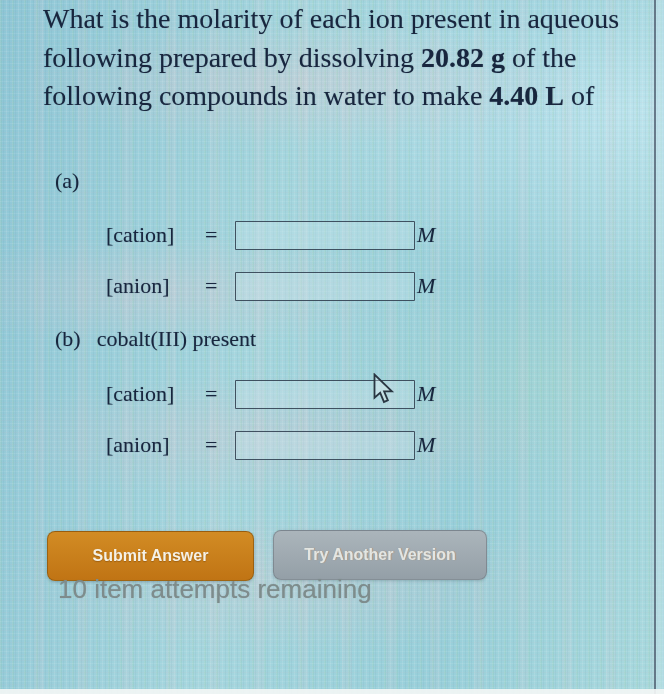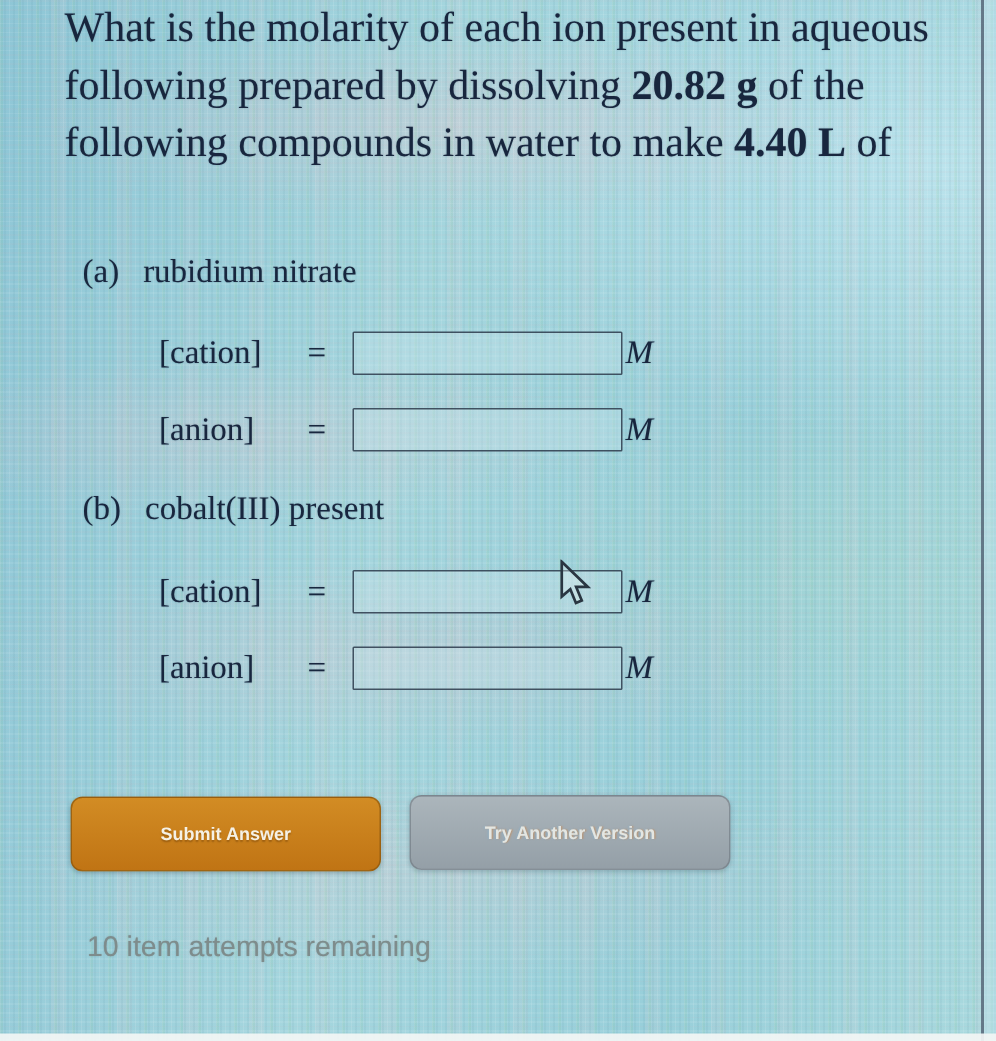--- a/index.html
+++ b/index.html
@@ -86,21 +86,21 @@
     color: #18263e;
     padding: 0 4px;
     outline: none;
   }
   .unit { margin-left: 2px; font-style: italic; }
   .btn {
     position: absolute;
     height: 50px;
     border-radius: 8px;
     font-family: "Liberation Sans", sans-serif;
-    font-size: 12px;
+    font-size: 16px;
     font-weight: bold;
     cursor: pointer;
   }
   .submit-btn {
     left: 47px; top: 531px; width: 207px;
     background: linear-gradient(#d28c24, #c07414);
     border: 1px solid rgba(130,82,12,0.65);
     color: #f5f1e6;
     text-shadow: 0 1px 1px rgba(120,70,10,0.5);
     box-shadow: 0 1px 3px rgba(40,60,70,0.30);
@@ -108,23 +108,23 @@
   .try-btn {
     left: 273px; top: 530px; width: 214px;
     background: linear-gradient(#abb5bb, #949fa7);
     border: 1px solid rgba(108,118,126,0.6);
     color: #e3e6e2;
     text-shadow: 1px 0 1px rgba(220,130,50,0.40), -1px 0 1px rgba(130,180,215,0.35);
     box-shadow: 0 1px 3px rgba(40,60,70,0.22);
   }
   .attempts {
     position: absolute;
-    left: 58px; top: 621px;
+    left: 58px; top: 574px;
     font-family: "Liberation Sans", sans-serif;
-    font-size: 19px;
+    font-size: 26px;
     color: #7e8c8c;
     text-shadow: 0 0 1px rgba(110,125,125,0.5);
   }
   .cursor {
     position: absolute;
     left: 373px; top: 373px;
     z-index: 5;
   }
   .right-edge {
     position: absolute;
@@ -149,21 +149,20 @@
   <div class="content">
 
     <div class="question">
       <div><span>What is the molarity of each ion present in aqueous</span></div>
       <div><span>following prepared by dissolving </span><span class="b">20.82 g</span><span> of the</span></div>
       <div><span>following compounds in water to make </span><span class="b">4.40 L</span><span> of</span></div>
     </div>
 
     <div class="sec-header sec-a-header">
       <span>(a)</span>
-      <span>rubidium nitrate</span>
     </div>
 
     <div class="answer-row row-a-cation">
       <span class="ion-label">[cation]</span>
       <span class="eq">=</span>
       <input class="answer-input" type="text" value="" style="">
       <span class="unit">M</span>
     </div>
 
     <div class="answer-row row-a-anion">

